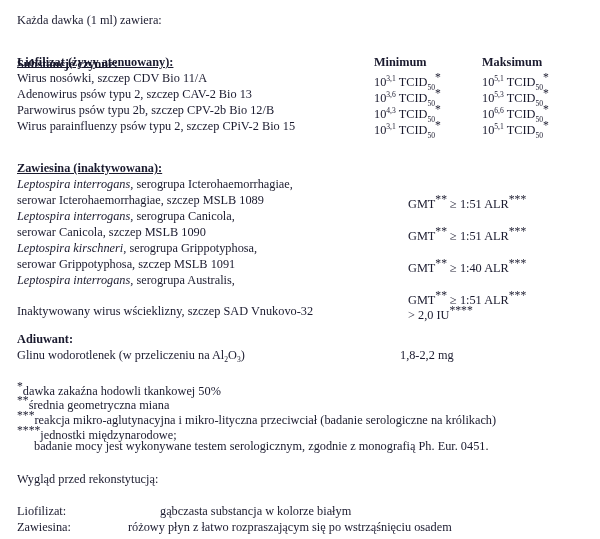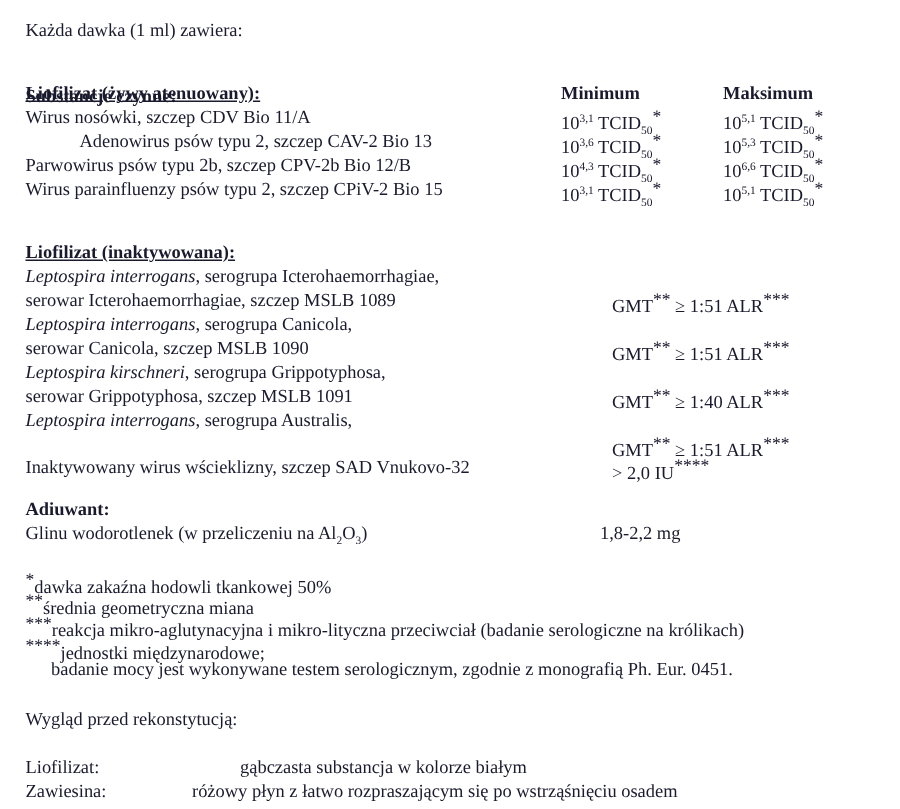--- a/index.html
+++ b/index.html
@@ -69,33 +69,33 @@
   <div class="line col-left b" style="top:30px;margin-top:28px;">Substancje czynne:</div>
 
   <div class="line col-left b u" style="top:56px;">Liofilizat (żywy atenuowany):</div>
   <div class="line col-min b" style="top:56px;text-align:center;">Minimum</div>
   <div class="line col-max b" style="top:56px;">Maksimum</div>
 
   <div class="line col-left" style="top:72px;">Wirus nosówki, szczep CDV Bio 11/A</div>
   <div class="line col-min" style="top:72px;"><span>10</span><sup>3,1</sup> <span>TCID</span><sub>50</sub><span class="ast">*</span></div>
   <div class="line col-max" style="top:72px;"><span>10</span><sup>5,1</sup> <span>TCID</span><sub>50</sub><span class="ast">*</span></div>
 
-  <div class="line col-left" style="top:88px;margin-left:36px;">Adenowirus psów typu 2, szczep CAV-2 Bio 13</div>
+  <div class="line col-left" style="top:88px;">Adenowirus psów typu 2, szczep CAV-2 Bio 13</div>
   <div class="line col-min" style="top:88px;"><span>10</span><sup>3,6</sup> <span>TCID</span><sub>50</sub><span class="ast">*</span></div>
   <div class="line col-max" style="top:88px;"><span>10</span><sup>5,3</sup> <span>TCID</span><sub>50</sub><span class="ast">*</span></div>
 
   <div class="line col-left" style="top:104px;">Parwowirus psów typu 2b, szczep CPV-2b Bio 12/B</div>
   <div class="line col-min" style="top:104px;"><span>10</span><sup>4,3</sup> <span>TCID</span><sub>50</sub><span class="ast">*</span></div>
   <div class="line col-max" style="top:104px;"><span>10</span><sup>6,6</sup> <span>TCID</span><sub>50</sub><span class="ast">*</span></div>
 
   <div class="line col-left" style="top:120px;">Wirus parainfluenzy psów typu 2, szczep CPiV-2 Bio 15</div>
   <div class="line col-min" style="top:120px;"><span>10</span><sup>3,1</sup> <span>TCID</span><sub>50</sub><span class="ast">*</span></div>
   <div class="line col-max" style="top:120px;"><span>10</span><sup>5,1</sup> <span>TCID</span><sub>50</sub><span class="ast">*</span></div>
 
-  <div class="line col-left b u" style="top:162px;">Liofilizat (inaktywowana):</div>
+  <div class="line col-left b u" style="top:162px;">Zawiesina (inaktywowana):</div>
 
   <div class="line col-left" style="top:178px;"><span class="it">Leptospira interrogans</span><span>, serogrupa Icterohaemorrhagiae,</span></div>
   <div class="line col-left" style="top:194px;">serowar Icterohaemorrhagiae, szczep MSLB 1089</div>
   <div class="line col-gmt" style="top:194px;"><span>GMT</span><span class="ast">**</span><span> ≥ 1:51 ALR</span><span class="ast">***</span></div>
 
   <div class="line col-left" style="top:210px;"><span class="it">Leptospira interrogans</span><span>, serogrupa Canicola,</span></div>
   <div class="line col-left" style="top:226px;">serowar Canicola, szczep MSLB 1090</div>
   <div class="line col-gmt" style="top:226px;"><span>GMT</span><span class="ast">**</span><span> ≥ 1:51 ALR</span><span class="ast">***</span></div>
 
   <div class="line col-left" style="top:242px;"><span class="it">Leptospira kirschneri</span><span>, serogrupa Grippotyphosa,</span></div>

